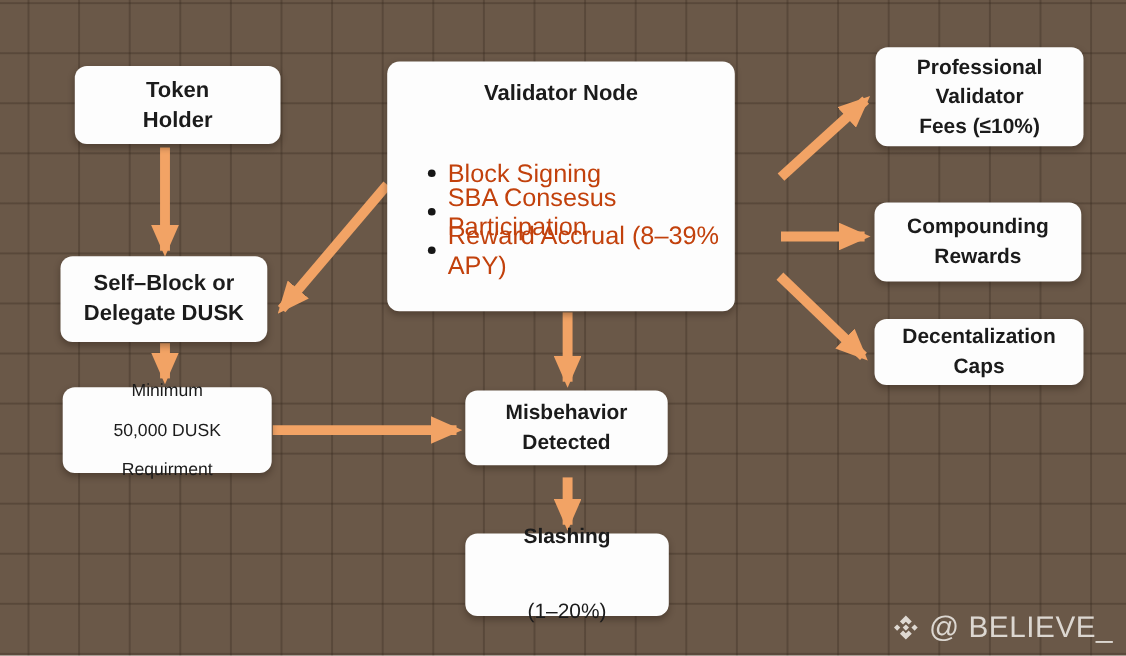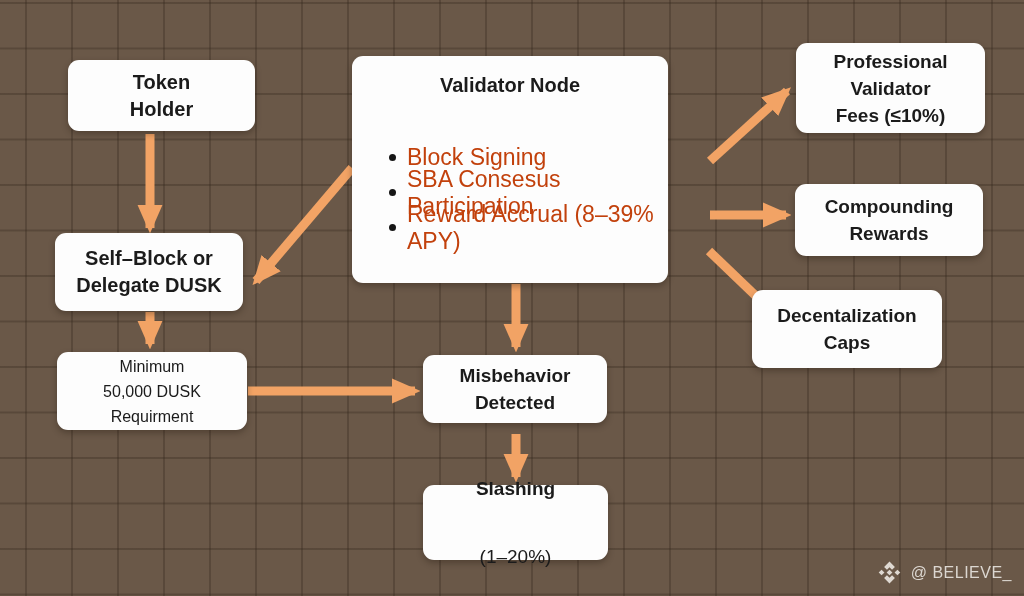--- a/index.html
+++ b/index.html
@@ -47,21 +47,21 @@
   }
   .validator .bullet-row::before{
     content:"";display:inline-block;width:7px;height:7px;border-radius:50%;
     background:#161616;margin-right:11px;flex:0 0 auto;
   }
   .slash-line2{font-weight:400;margin-top:29px;}
   svg.arrows{position:absolute;left:0;top:0;z-index:1;pointer-events:none;}
   .watermark{
     position:absolute;right:12px;bottom:10px;
     display:flex;align-items:center;gap:8px;
-    color:#dcd7d1;font-size:16px;letter-spacing:.5px;
+    color:#dcd7d1;font-size:27px;letter-spacing:.5px;
     z-index:3;
   }
   .watermark .logo{width:27px;height:27px;opacity:.92;}
 </style>
 </head>
 <body>
 
 <div class="canvas">
 
   <svg class="arrows" width="1024" height="596" viewBox="0 0 1024 596">
@@ -101,31 +101,31 @@
     <span class="ln">Professional</span>
     <span class="ln">Validator</span>
     <span class="ln">Fees (≤10%)</span>
   </div>
 
   <div class="node bold-19" style="left:795px;top:172px;width:188px;height:72px;margin-top:12px;">
     <span class="ln">Compounding</span>
     <span class="ln">Rewards</span>
   </div>
 
-  <div class="node bold-19" style="left:752px;top:290px;width:190px;height:78px;">
+  <div class="node bold-19" style="left:795px;top:290px;width:190px;height:60px;">
     <span class="ln">Decentalization</span>
     <span class="ln">Caps</span>
   </div>
 
   <div class="node bold-20" style="left:55px;top:233px;width:188px;height:78px;">
     <span class="ln">Self–Block or</span>
     <span class="ln">Delegate DUSK</span>
   </div>
 
-  <div class="node reg-16" style="left:57px;top:352px;width:190px;height:78px;">
+  <div class="node reg-16" style="left:57px;top:352px;width:190px;height:78px;gap:11px;">
     <span class="ln">Minimum</span>
     <span class="ln">50,000 DUSK</span>
     <span class="ln">Requirment</span>
   </div>
 
   <div class="node bold-19" style="left:423px;top:355px;width:184px;height:68px;">
     <span class="ln">Misbehavior</span>
     <span class="ln">Detected</span>
   </div>
 

